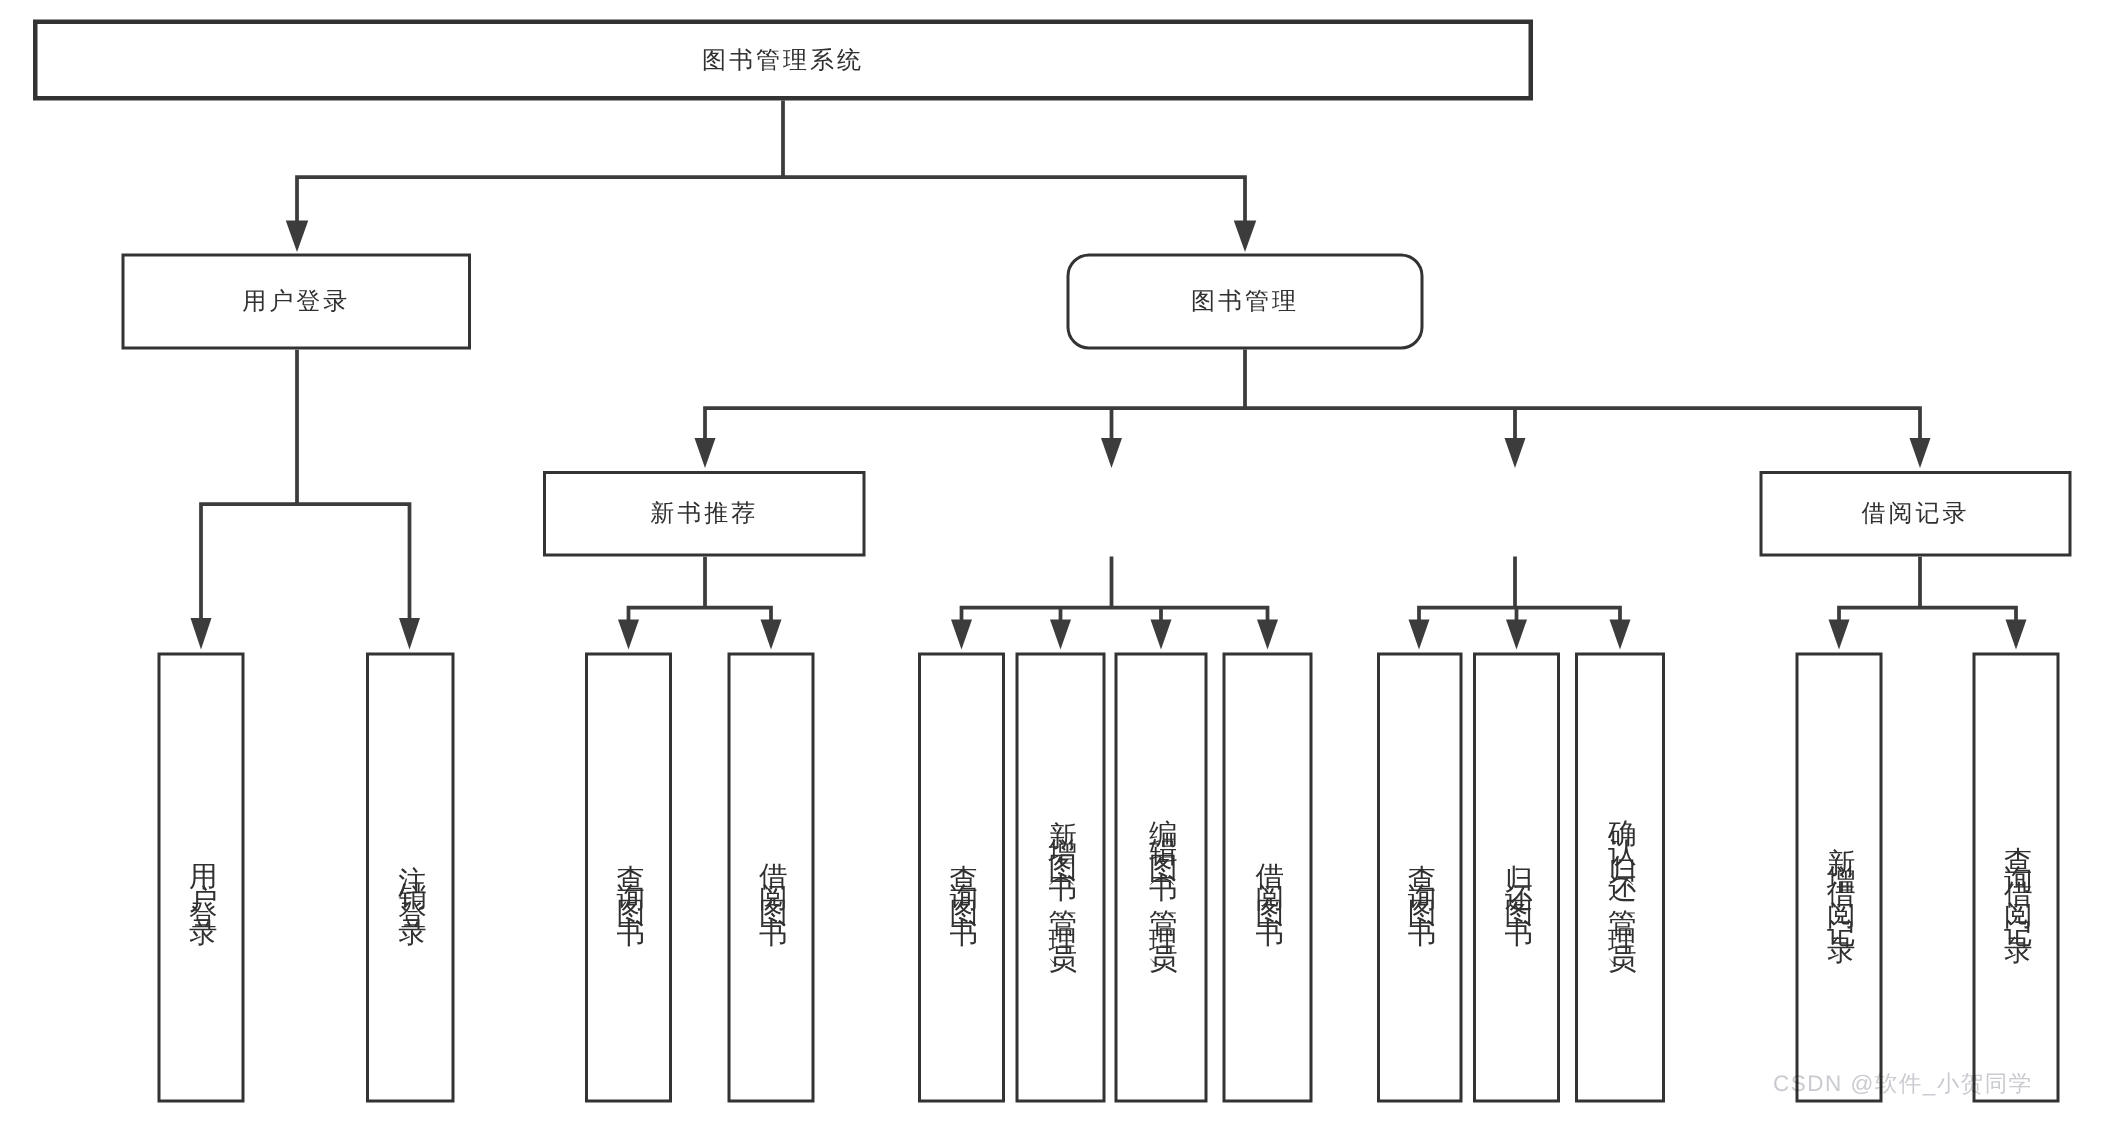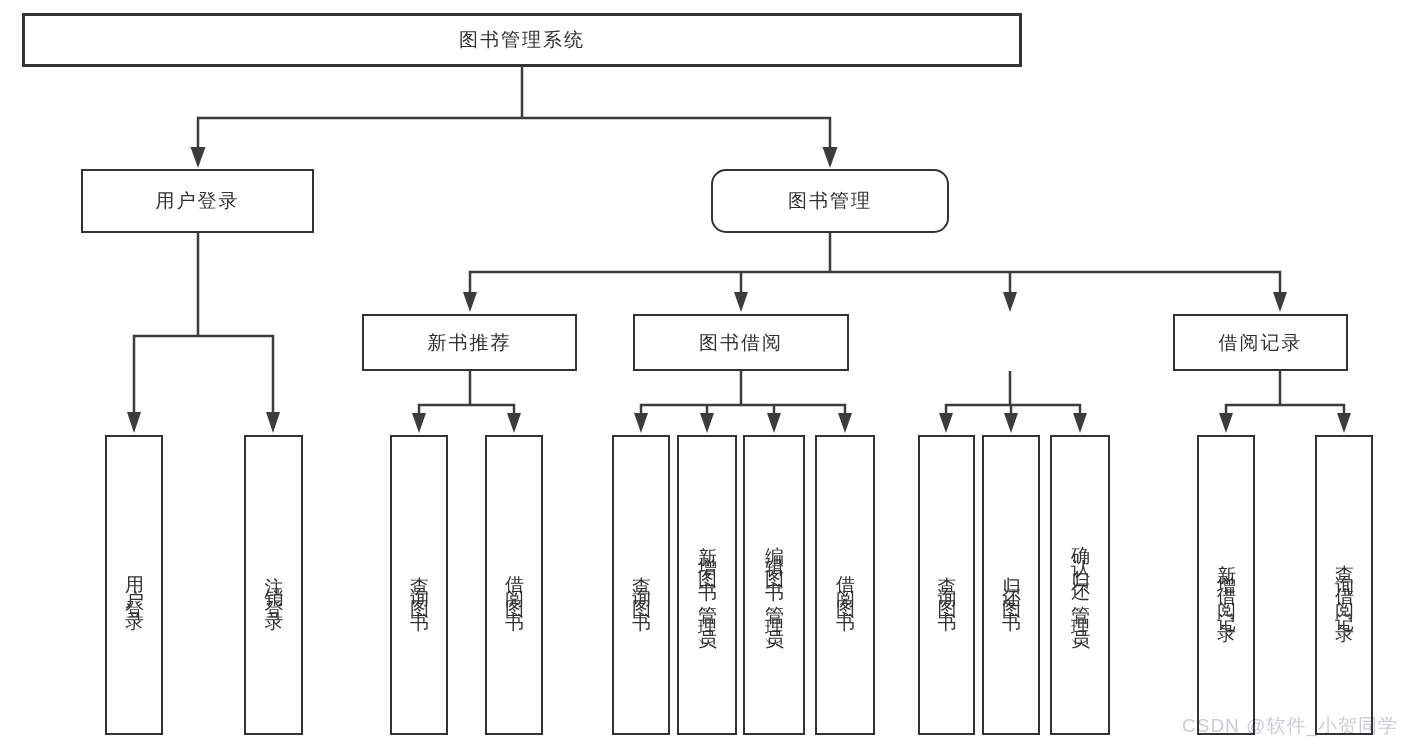--- a/index.html
+++ b/index.html
@@ -14,31 +14,31 @@
   #canvas{
     position:relative;width:1405px;height:747px;background:var(--background);
     overflow:hidden;
   }
   .connectors{position:absolute;left:0;top:0;z-index:1;}
   .connectors path{stroke:var(--line);stroke-width:2.5;fill:none;}
   .connectors polygon{fill:var(--line);stroke:none;}
   .box{
     position:absolute;box-sizing:border-box;border:2.5px solid var(--border);
     background:#fff;display:flex;align-items:center;justify-content:center;
-    font-size:19px;color:var(--text);letter-spacing:2px;z-index:2;
+    font-size:16px;color:var(--text);letter-spacing:2px;z-index:2;
     white-space:nowrap;
   }
   .box.root{border-width:3px;}
   .leaf{
     writing-mode:vertical-rl;text-orientation:mixed;
     letter-spacing:12px;line-height:1.1;font-size:19px;
   }
   .watermark{
     position:absolute;left:1182px;top:713px;z-index:3;
-    font-size:19px;letter-spacing:1px;color:var(--watermark);
+    font-size:15px;letter-spacing:1px;color:var(--watermark);
     mix-blend-mode:multiply;white-space:nowrap;text-align:right;
   }
 </style>
 </head>
 <body>
 
 <div id="canvas">
 
   <svg class="connectors" width="1405" height="747" viewBox="0 0 1405 747">
 
@@ -75,22 +75,21 @@
     <polygon points="1219,413 1233,413 1226,433"></polygon>
     <polygon points="1337,413 1351,413 1344,433"></polygon>
   </svg>
 
   <div class="box root" style="left:22px;top:13px;width:1000px;height:54px;">图书管理系统</div>
 
   <div class="box" style="left:81px;top:169px;width:233px;height:64px;">用户登录</div>
   <div class="box" style="left:711px;top:169px;width:238px;height:64px;border-radius:15px;">图书管理</div>
 
   <div class="box" style="left:362px;top:314px;width:215px;height:57px;">新书推荐</div>
-  <div class="box" style="left:633px;top:314px;width:216px;height:57px;">图书借阅</div>
-  <div class="box" style="left:1173px;top:314px;width:175px;height:57px;">借阅记录</div>
+  <div class="box" style="left:1173px;top:314px;width:208px;height:57px;">借阅记录</div>
 
   <div class="box leaf" style="left:105px;top:435px;width:58px;height:300px;">用户登录</div>
   <div class="box leaf" style="left:244px;top:435px;width:59px;height:300px;">注销登录</div>
 
   <div class="box leaf" style="left:390px;top:435px;width:58px;height:300px;">查询图书</div>
   <div class="box leaf" style="left:485px;top:435px;width:58px;height:300px;">借阅图书</div>
 
   <div class="box leaf" style="left:612px;top:435px;width:58px;height:300px;">查询图书</div>
   <div class="box leaf" style="left:677px;top:435px;width:60px;height:300px;">新增图书（管理员）</div>
   <div class="box leaf" style="left:743px;top:435px;width:62px;height:300px;">编辑图书（管理员）</div>

